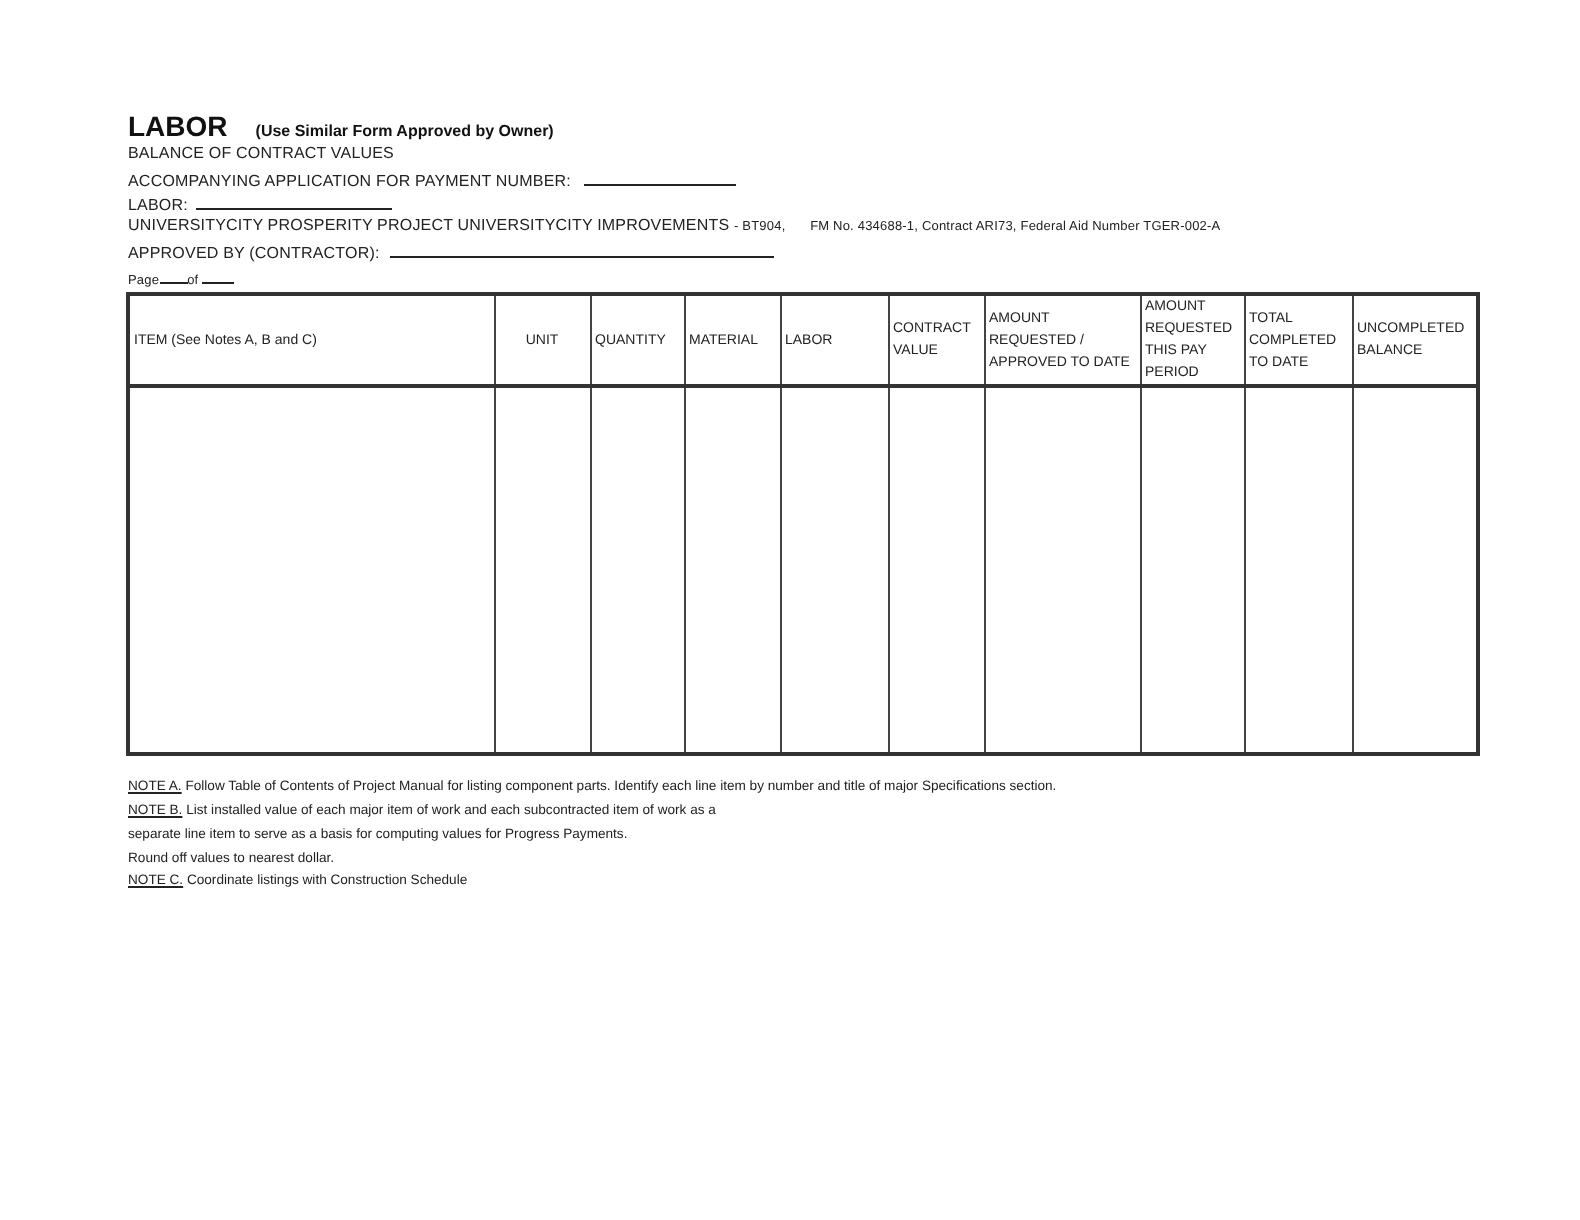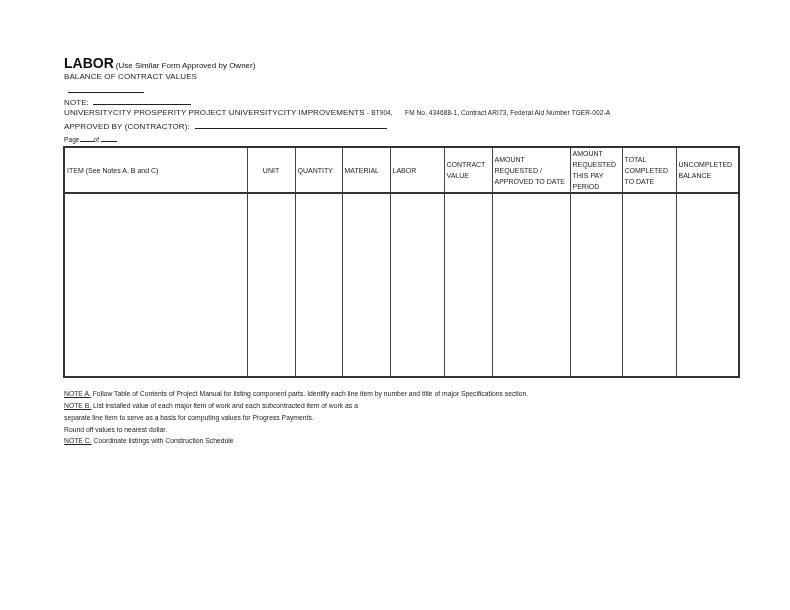--- a/index.html
+++ b/index.html
@@ -1,20 +1,20 @@
 <!DOCTYPE html>
 <html><head>
 <meta charset="utf-8">
 <style>
   html, body { margin:0; padding:0; background:#ffffff; }
   body { width:790px; height:610px; position:relative; overflow:hidden;
          font-family:"Liberation Sans", sans-serif; color:#222; }
   .abs { position:absolute; white-space:nowrap; }
   .title { left:64px; top:55px; font-size:14px; font-weight:bold; color:#111; }
-  .title .sub { font-size:8px; font-weight:normal; margin-left:2px; }
+  .title .sub { font-size:8px; font-weight:bold; margin-left:14px; }
   .line { left:64px; font-size:8px; color:#222; letter-spacing:0.1px; }
   .blank { display:inline-block; border-bottom:1px solid #222; height:8px; vertical-align:baseline; }
   .small { font-size:6.5px; }
   table.sov { position:absolute; left:63px; top:146px; width:675px; height:232px;
               border-collapse:collapse; border:2px solid #333; table-layout:fixed; }
   table.sov th, table.sov td { border:1px solid #444; padding:0 2px; font-size:7px;
               font-weight:normal; color:#222; vertical-align:middle; text-align:left; line-height:11px; }
   table.sov thead tr { height:46px; }
   table.sov thead th { border-bottom:2px solid #333; }
   table.sov th.center { text-align:center; }
@@ -24,25 +24,26 @@
 </head>
 <body>
 
 <div class="abs title">
   <span>LABOR</span><span class="sub">(Use Similar Form Approved by Owner)</span>
 </div>
 
 <div class="abs line" style="top:72px;">BALANCE OF CONTRACT VALUES</div>
 
 <div class="abs line" style="top:84px;">
+  <span>ACCOMPANYING APPLICATION FOR PAYMENT NUMBER:</span>
   <span class="blank" style="width:76px; margin-left:4px;"></span>
 </div>
 
 <div class="abs line" style="top:96px;">
-  <span>NOTE:</span>
+  <span>LABOR:</span>
   <span class="blank" style="width:98px; margin-left:2px;"></span>
 </div>
 
 <div class="abs line" style="top:108px;">
   <span>UNIVERSITYCITY PROSPERITY PROJECT UNIVERSITYCITY IMPROVEMENTS</span>
   <span class="small">- BT904,</span>
   <span class="small" style="margin-left:10px;">FM No. 434688-1, Contract ARI73, Federal Aid Number TGER-002-A</span>
 </div>
 
 <div class="abs line" style="top:120px;">

